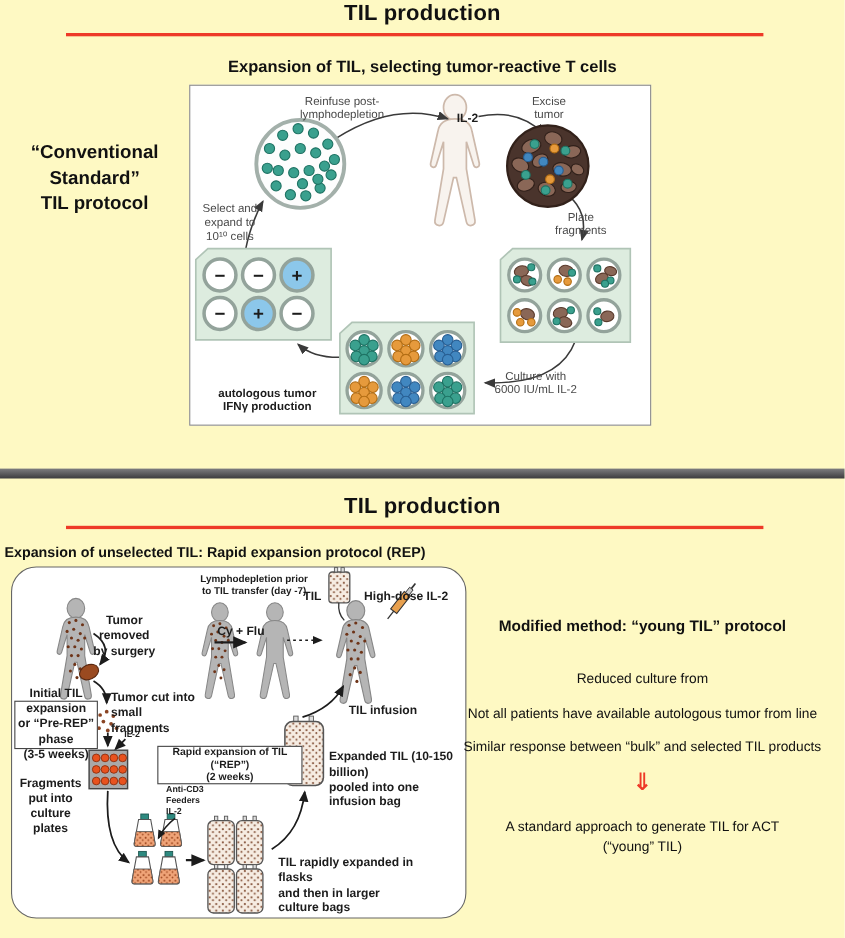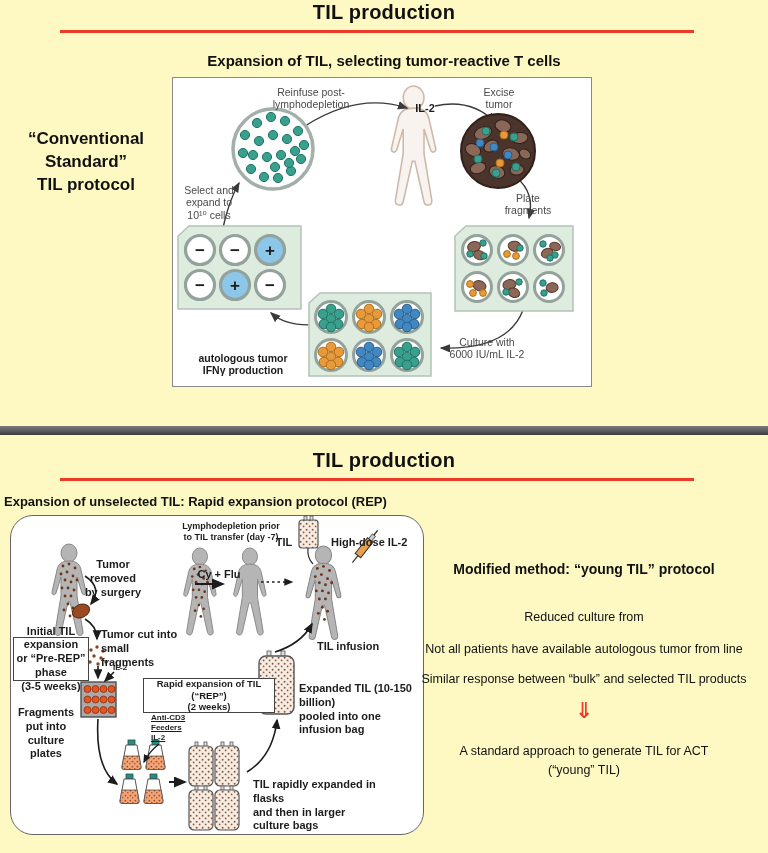--- a/index.html
+++ b/index.html
@@ -428,21 +428,21 @@
     <div class="s2l left" style="left:90px;top:112px;width:80px;">Tumor cut into
 small fragments</div>
     <div class="s2l" style="left:102px;top:147px;width:30px;font-size:8px;text-align:left;">IL-2</div>
     <div class="boxed s2l" style="left:2px;top:121px;width:74px;height:42px;">Initial TIL expansion
 or “Pre-REP” phase
 (3-5 weeks)</div>
     <div class="s2l" style="left:0px;top:173px;width:70px;margin-top:17px;">Fragments put into
 culture plates</div>
     <div class="boxed s2l" style="left:132px;top:162px;width:130px;height:33px;font-size:9.5px;">Rapid expansion of TIL (“REP”)
 (2 weeks)</div>
-    <div class="s2l left" style="left:140px;top:197px;width:45px;font-size:8px;text-decoration:underline;">Anti-CD3
+    <div class="s2l left" style="left:140px;top:197px;width:45px;font-size:8px;">Anti-CD3
 Feeders
 IL-2</div>
     <div class="s2l" style="left:182px;top:52px;width:52px;">Cy + Flu</div>
     <div class="s2l" style="left:260px;top:20px;width:26px;">TIL</div>
     <div class="s2l left" style="left:320px;top:20px;width:80px;">High-dose IL-2</div>
     <div class="s2l left" style="left:288px;top:166px;width:115px;">Expanded TIL (10-150 billion)
 pooled into one infusion bag</div>
     <div class="s2l left" style="left:306px;top:124px;width:70px;">TIL infusion</div>
     <div class="s2l left" style="left:242px;top:262px;width:125px;">TIL rapidly expanded in flasks
 and then in larger culture bags</div>

